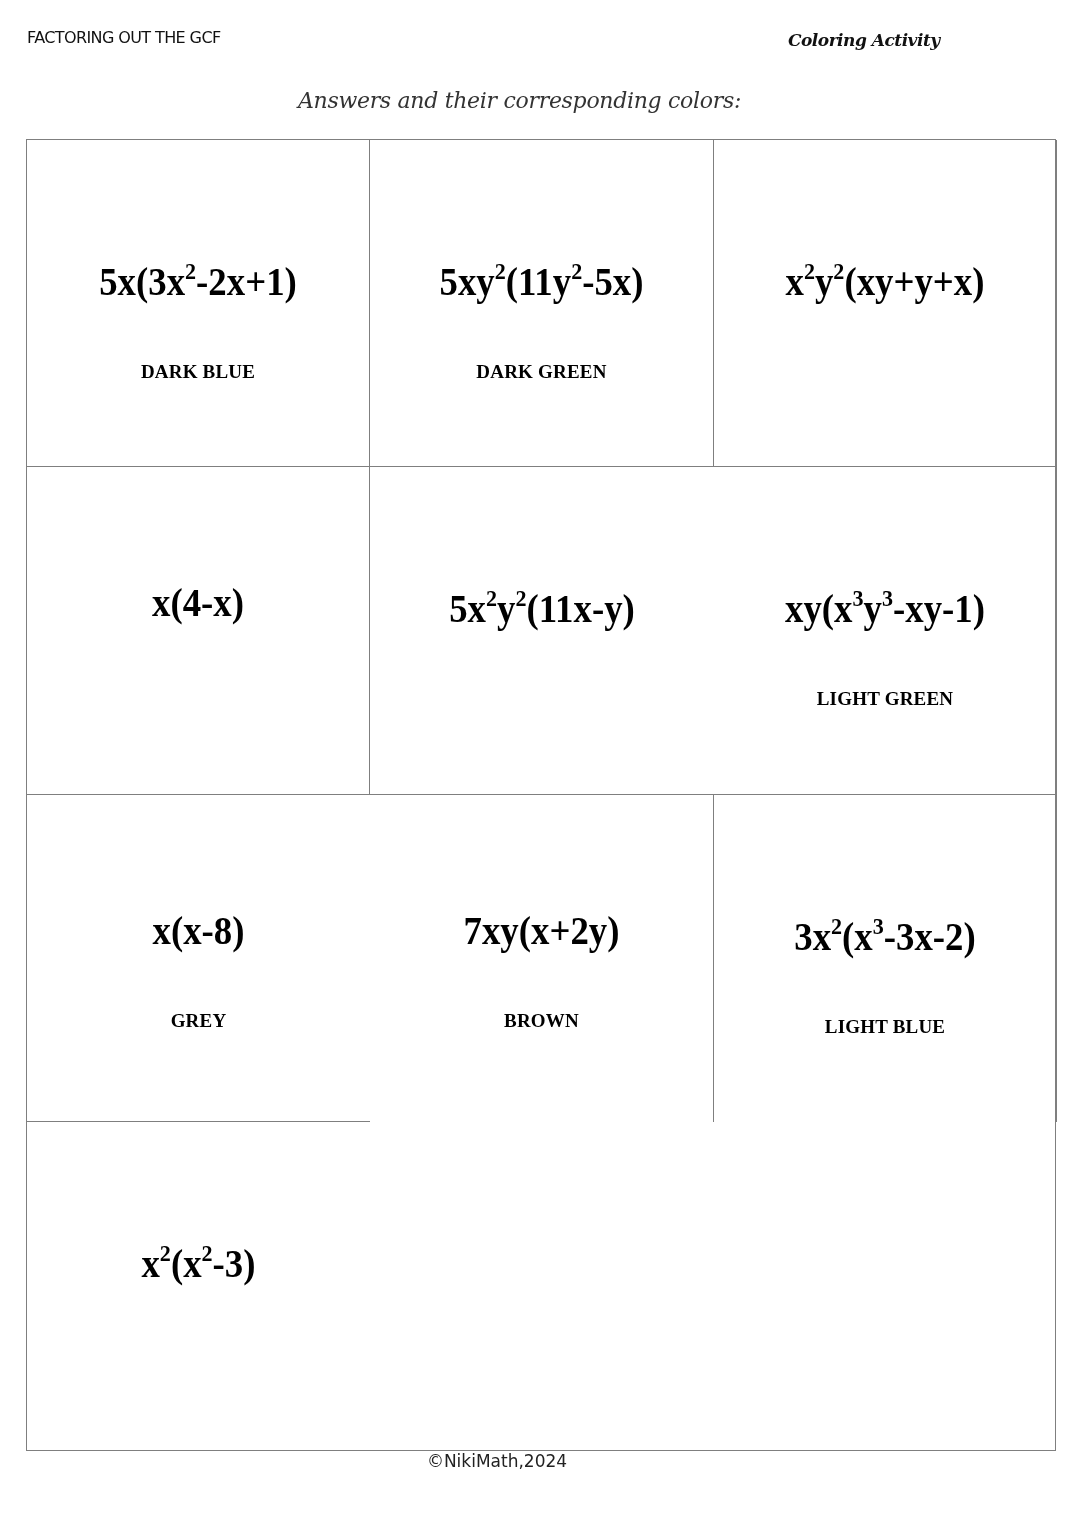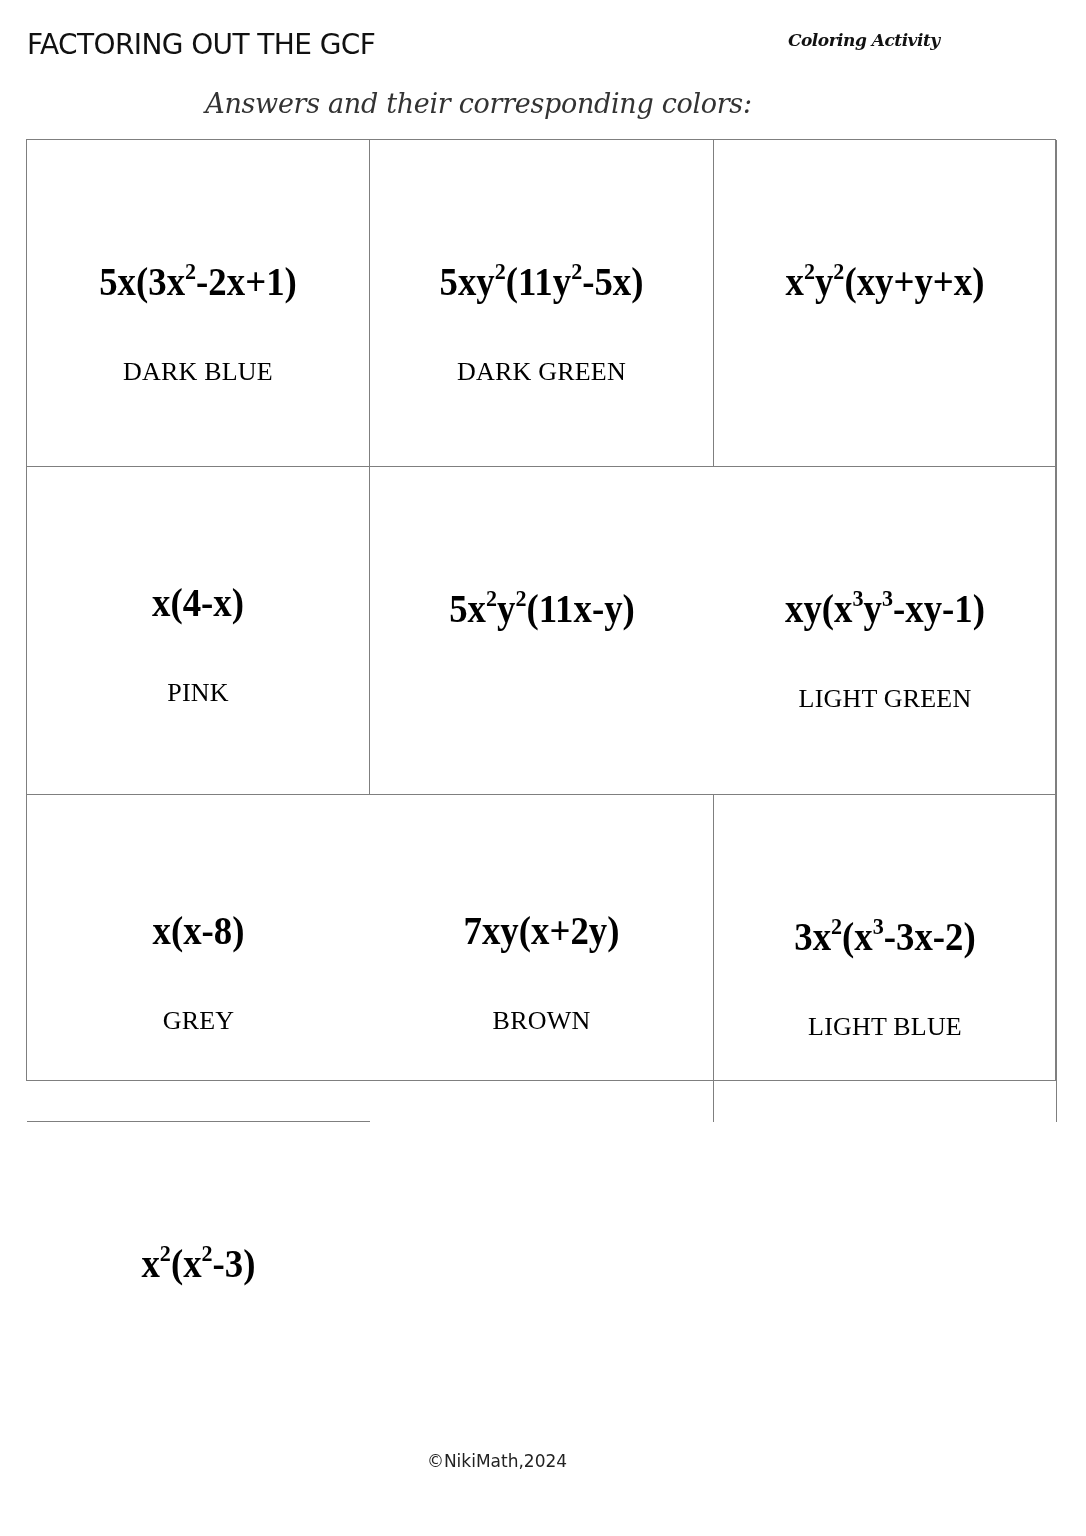--- a/index.html
+++ b/index.html
@@ -12,21 +12,21 @@
       height: 1536px;
       position: relative;
       overflow: hidden;
       color: #000;
     }
     .title {
       position: absolute;
       left: 27px;
       top: 28px;
       font-family: "DejaVu Sans", sans-serif;
-      font-size: 28px;
+      font-size: 16px;
       letter-spacing: -0.6px;
       color: #111;
       white-space: nowrap;
     }
     .activity {
       position: absolute;
       left: 788px;
       top: 30px;
       font-family: "DejaVu Serif", serif;
       font-style: italic;
@@ -37,30 +37,31 @@
       white-space: nowrap;
     }
     .subtitle {
       position: absolute;
       left: 0;
       width: 957px;
       top: 88px;
       text-align: center;
       font-family: "DejaVu Serif", serif;
       font-style: italic;
-      font-size: 27px;
+      font-size: 22px;
       color: #333;
       letter-spacing: -0.3px;
+      padding-left: 41px;
     }
     .grid {
       position: absolute;
       left: 26px;
       top: 139px;
       width: 1030px;
-      height: 942px;
+      height: 1312px;
       display: grid;
       grid-template-columns: 343px 344px 343px;
       grid-template-rows: 327px 328px 327px 328px;
       border: 1.5px solid #7f7f7f;
       box-sizing: border-box;
     }
     .cell {
       border-right: 1.5px solid #7f7f7f;
       border-bottom: 1.5px solid #7f7f7f;
       box-sizing: border-box;
@@ -86,22 +87,22 @@
       font-size: 24px;
       line-height: 0;
       vertical-align: 16px;
     }
     .label {
       position: absolute;
       left: 0;
       right: 0;
       top: 216px;
       font-family: "Liberation Serif", serif;
-      font-weight: normal;
-      font-size: 26px;
+      font-weight: bold;
+      font-size: 19px;
       line-height: 32px;
       letter-spacing: 0.2px;
       white-space: nowrap;
     }
     .label.up { top: 210px; }
     .footer {
       position: absolute;
       left: 0;
       width: 994px;
       top: 1451px;
@@ -127,21 +128,20 @@
   <div class="cell">
     <div class="expr"><span>5xy</span><sup>2</sup><span>(11y</span><sup>2</sup><span>-5x)</span></div>
     <div class="label">DARK GREEN</div>
   </div>
 
   <div class="cell">
     <div class="expr"><span>x</span><sup>2</sup><span>y</span><sup>2</sup><span>(xy+y+x)</span></div>
   </div>
   <div class="cell">
     <div class="expr up"><span>x(4-x)</span></div>
-    <div class="label up">PINK</div>
   </div>
   <div class="cell last-col">
     <div class="expr"><span>5x</span><sup>2</sup><span>y</span><sup>2</sup><span>(11x-y)</span></div>
   </div>
 
   <div class="cell">
     <div class="expr"><span>xy(x</span><sup>3</sup><span>y</span><sup>3</sup><span>-xy-1)</span></div>
     <div class="label">LIGHT GREEN</div>
   </div>
   <div class="cell last-col">

